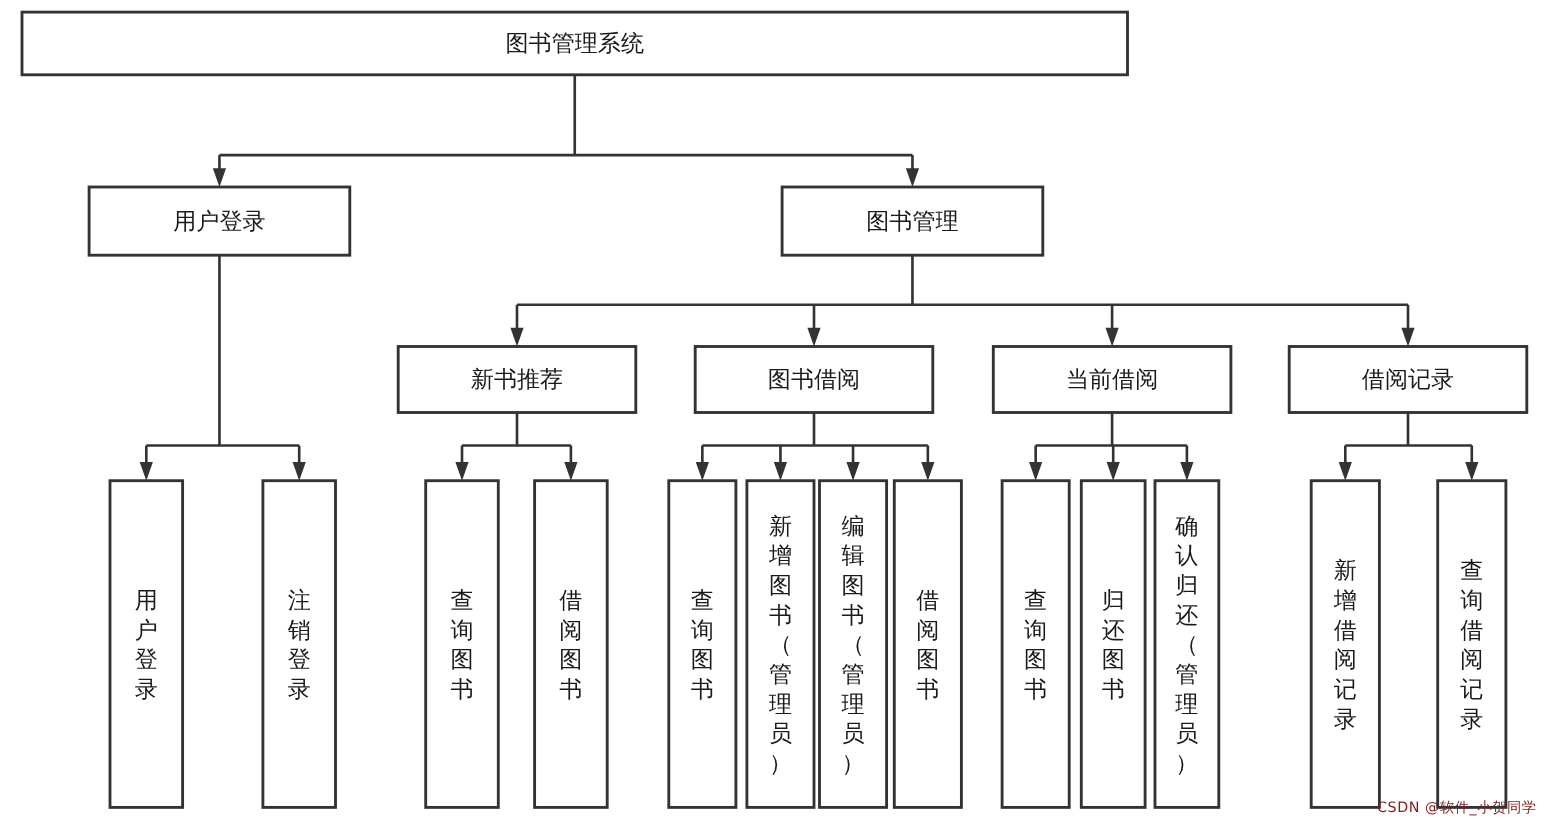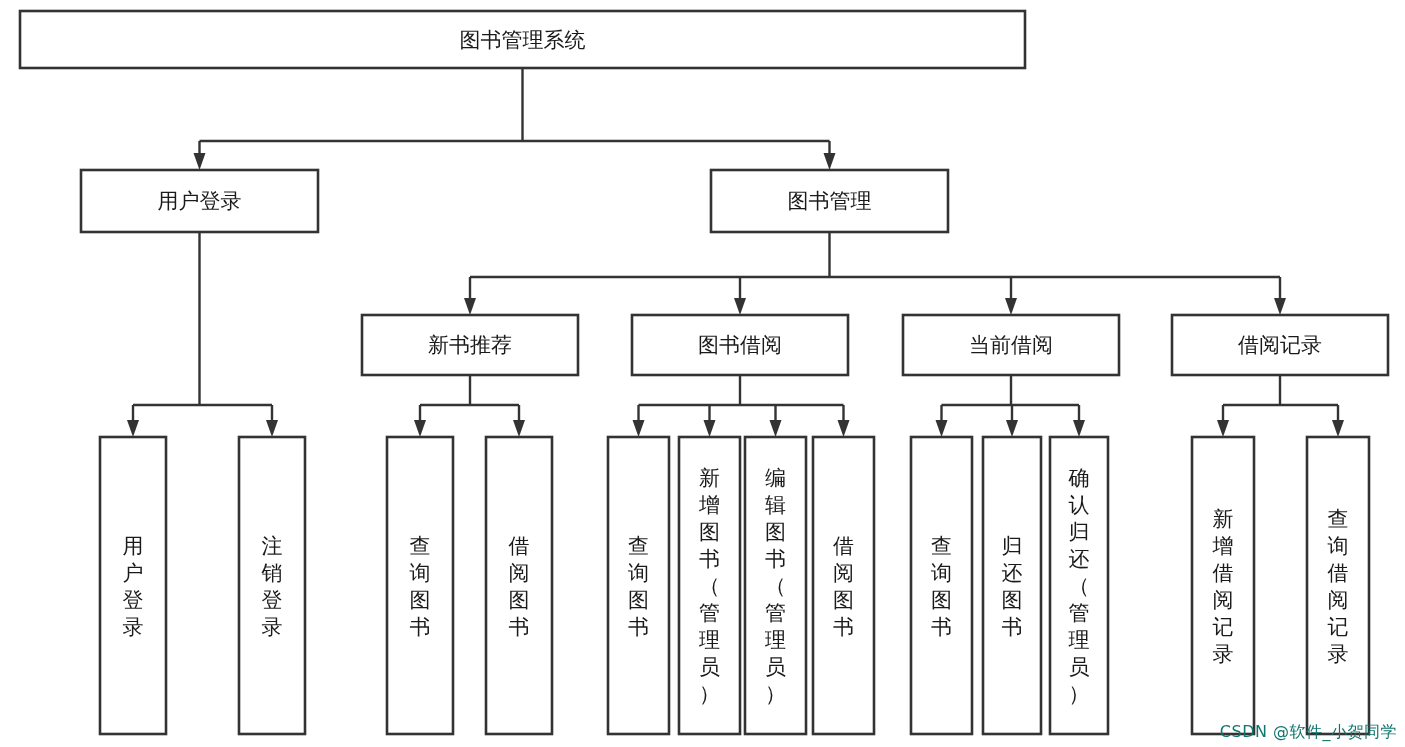--- a/index.html
+++ b/index.html
@@ -53,22 +53,22 @@
     font-family: "DejaVu Sans", "Liberation Sans", sans-serif;
     font-size: 21px;
     fill: #1a1a1a;
     text-anchor: middle;
   }
   .watermark {
     position: absolute;
     right: 8px;
     bottom: 4px;
     font-family: "DejaVu Sans", "Liberation Sans", sans-serif;
-    font-size: 16px;
-    color: #0f766e;
+    font-size: 13px;
+    color: #7f1d1d;
     white-space: nowrap;
     letter-spacing: 0.5px;
     user-select: none;
   }
 </style>
 </head>
 <body>
 
 <div id="diagram-root">
   <svg id="chart-svg" viewBox="0 0 1405 747">

